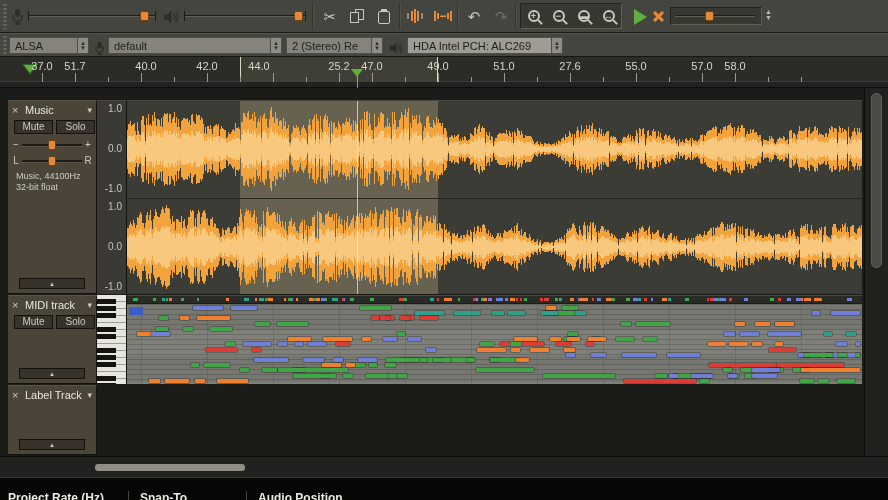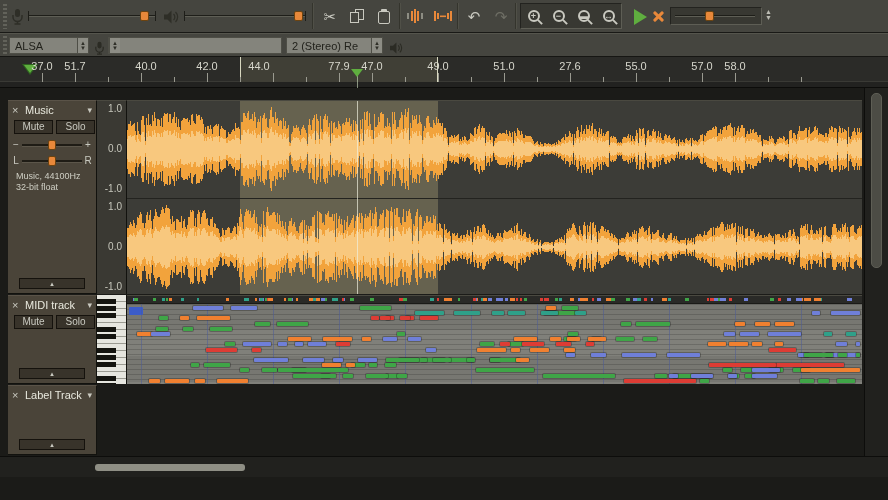--- a/index.html
+++ b/index.html
@@ -220,36 +220,44 @@
           <span>▲</span>
           <span>▼</span>
         </span>
     </div>
     <svg class="abs" style="left:94px;top:7px" width="11" height="14" viewBox="0 0 13 17">
       <rect x="4" y="1" width="5" height="8" rx="2.5" fill="#2b2b24"></rect>
       <path d="M2 7v2a4.5 4.5 0 0 0 9 0V7" stroke="#2b2b24" stroke-width="1.5" fill="none"></path>
       <path d="M6.5 13.5v2M3.5 16h6" stroke="#2b2b24" stroke-width="1.5" fill="none"></path>
     </svg>
     <div class="dd" style="left:108px;width:174px">
+      <span class="dd-text">default</span>
       <span class="dd-spin">
           <span>▲</span>
           <span>▼</span>
         </span>
     </div>
     <div class="dd" style="left:286px;width:97px">
       <span class="dd-text">2 (Stereo) Re</span>
       <span class="dd-spin">
           <span>▲</span>
           <span>▼</span>
         </span>
     </div>
     <svg class="abs" style="left:389px;top:8px" width="14" height="12" viewBox="0 0 16 14">
       <polygon points="1,4.5 4.5,4.5 8.5,0.5 8.5,13.5 4.5,9.5 1,9.5" fill="#2b2b24"></polygon>
       <path d="M10.5 4a4 4 0 0 1 0 6M12.5 2a7 7 0 0 1 0 10" stroke="#2b2b24" stroke-width="1.3" fill="none"></path>
     </svg>
+    <div class="dd dd-light" style="left:407px;width:156px">
+      <span class="dd-text">HDA Intel PCH: ALC269</span>
+      <span class="dd-spin">
+          <span>▲</span>
+          <span>▼</span>
+        </span>
+    </div>
   </div>
 
   <div class="ruler">
     <div class="ruler-scrub"></div>
     <div class="pin-tri" style="left:22px;top:7px"></div>
   <div class="sel-band" style="left: 240px; width: 198px;"></div>
       <div class="tick" style="left: 42px; top: 16px; height: 9px;"></div>
       <div class="tick" style="left: 75px; top: 16px; height: 9px;"></div>
       <div class="tick" style="left: 108px; top: 20px; height: 5px;"></div>
       <div class="tick" style="left: 141px; top: 16px; height: 9px;"></div>
@@ -271,21 +279,21 @@
       <div class="tick" style="left: 669px; top: 20px; height: 5px;"></div>
       <div class="tick" style="left: 702px; top: 16px; height: 9px;"></div>
       <div class="tick" style="left: 735px; top: 16px; height: 9px;"></div>
       <div class="tick" style="left: 768px; top: 20px; height: 5px;"></div>
       <div class="tick" style="left: 801px; top: 20px; height: 5px;"></div>
       <div class="tl-label" style="left: 27px;">37.0</div>
       <div class="tl-label" style="left: 60px;">51.7</div>
       <div class="tl-label" style="left: 131px;">40.0</div>
       <div class="tl-label" style="left: 192px;">42.0</div>
       <div class="tl-label" style="left: 244px;">44.0</div>
-      <div class="tl-label" style="left: 324px;">77.9</div>
+      <div class="tl-label" style="left: 324px;">25.2</div>
       <div class="tl-label" style="left: 357px;">47.0</div>
       <div class="tl-label" style="left: 423px;">49.0</div>
       <div class="tl-label" style="left: 489px;">51.0</div>
       <div class="tl-label" style="left: 555px;">27.6</div>
       <div class="tl-label" style="left: 621px;">55.0</div>
       <div class="tl-label" style="left: 687px;">57.0</div>
       <div class="tl-label" style="left: 720px;">58.0</div>
       <div class="ph-rline" style="left: 357.15px; top: 12px; height: 19px;"></div>
       <div class="ph-tri" style="left: 351.15px; top: 12px;"></div>
     </div>
@@ -680,13 +688,20 @@
 
     <div class="vscroll">
       <div class="vthumb"></div>
     </div>
   </div>
 
   <div class="hscroll">
     <div class="hthumb"></div>
   </div>
 
+  <div class="statusbar">
+    <span class="sb-item" style="left: 8px;">Project Rate (Hz)</span>
+    <span class="sb-sep" style="left: 128px;"></span>
+    <span class="sb-item" style="left: 140px;">Snap-To</span>
+    <span class="sb-sep" style="left: 246px;"></span>
+    <span class="sb-item" style="left: 258px;">Audio Position</span>
+  </div>
 </div>
 
 </body></html>

